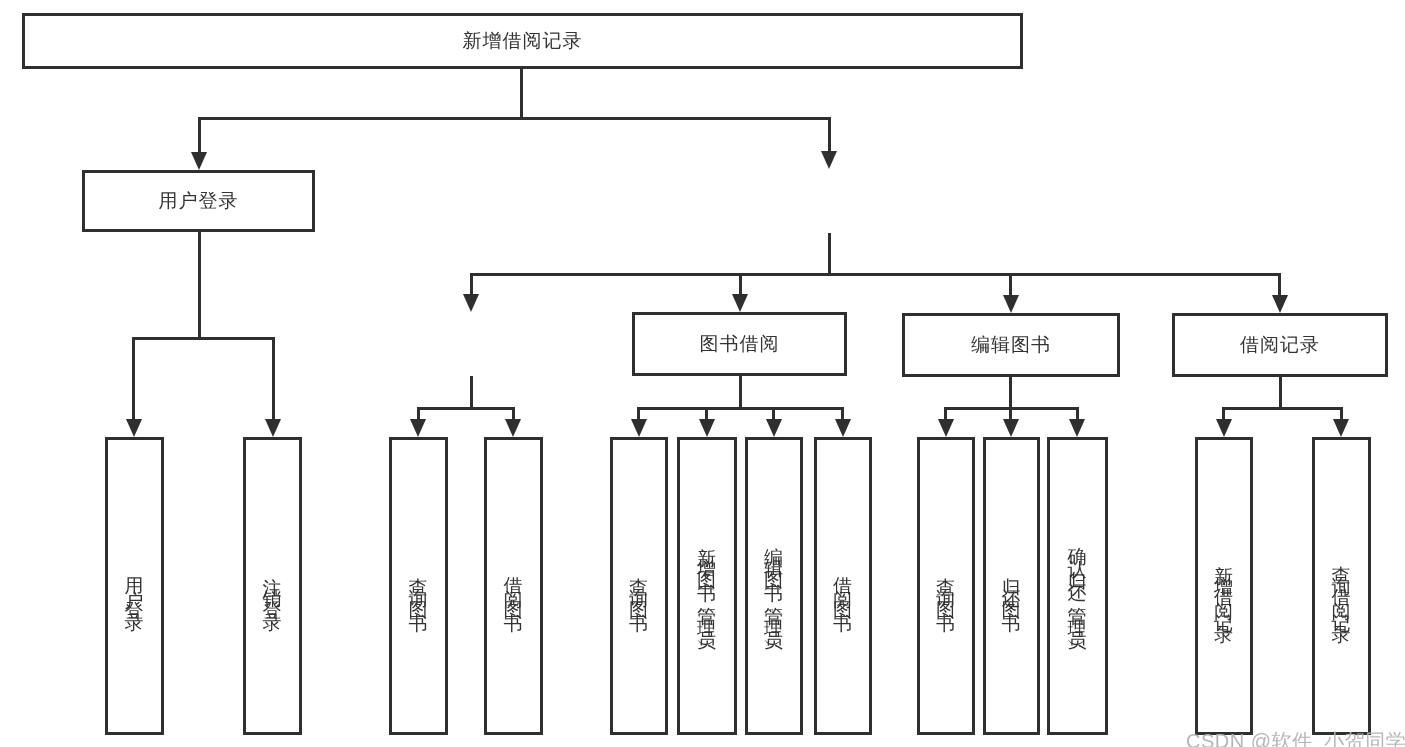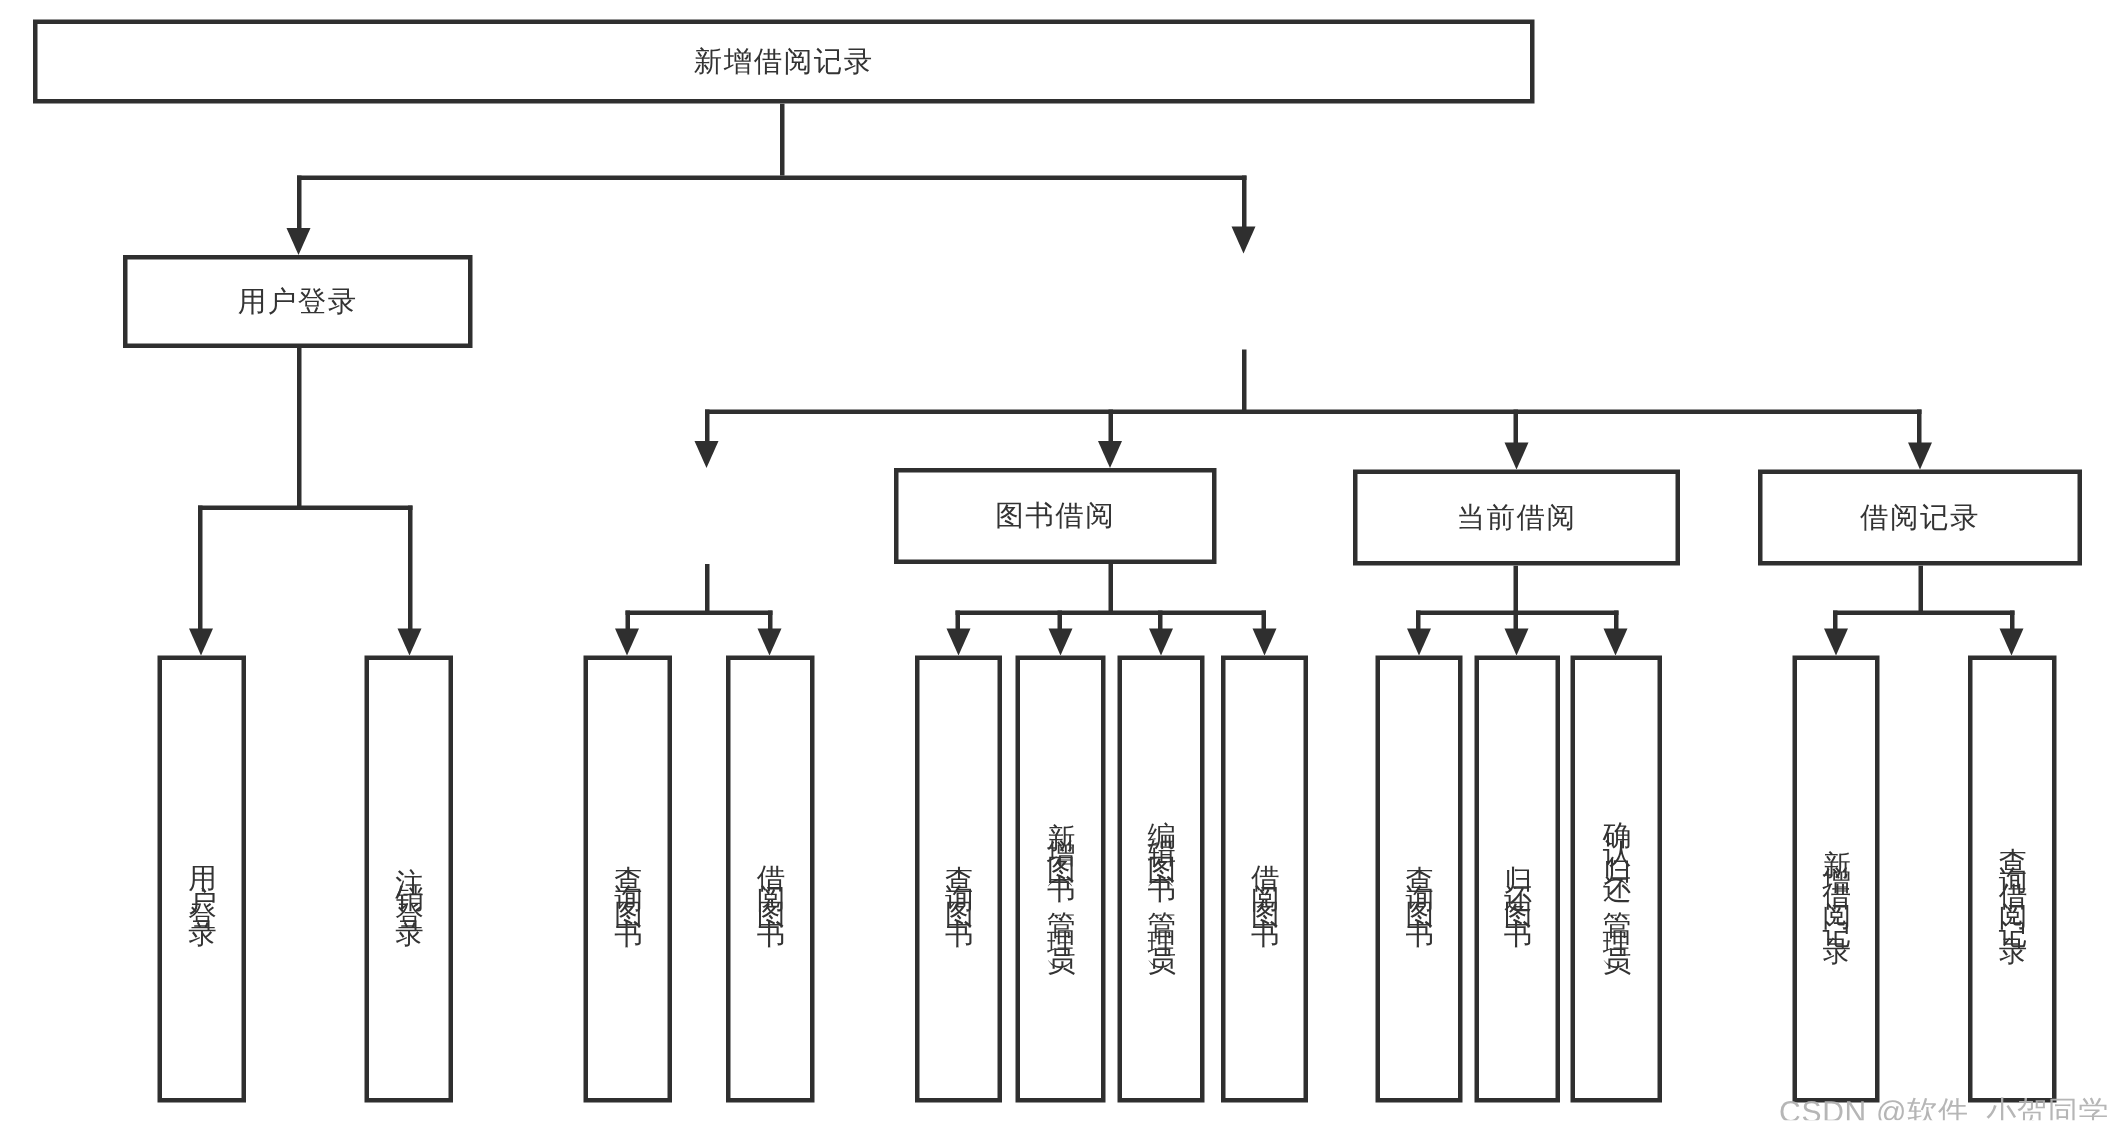--- a/index.html
+++ b/index.html
@@ -116,26 +116,26 @@
   <div class="box" style="left:22px;top:13px;width:1001px;height:56px;">
       <span>新增借阅记录</span>
     </div>
 
   <div class="box" style="left:82px;top:170px;width:233px;height:62px;">
       <span>用户登录</span>
     </div>
 
 
 
-  <div class="box" style="left:596px;top:312px;width:215px;height:64px;">
+  <div class="box" style="left:632px;top:312px;width:215px;height:64px;">
       <span>图书借阅</span>
     </div>
 
   <div class="box" style="left:902px;top:313px;width:218px;height:64px;">
-      <span>当前借阅</span>
+      <span>编辑图书</span>
     </div>
 
   <div class="box" style="left:1172px;top:313px;width:216px;height:64px;justify-content:center;">
       <span>借阅记录</span>
     </div>
 
   <div class="box leaf" style="left:105px;top:437px;width:59px;height:298px;">
       <span class="vtext">用户登录</span>
     </div>
 

